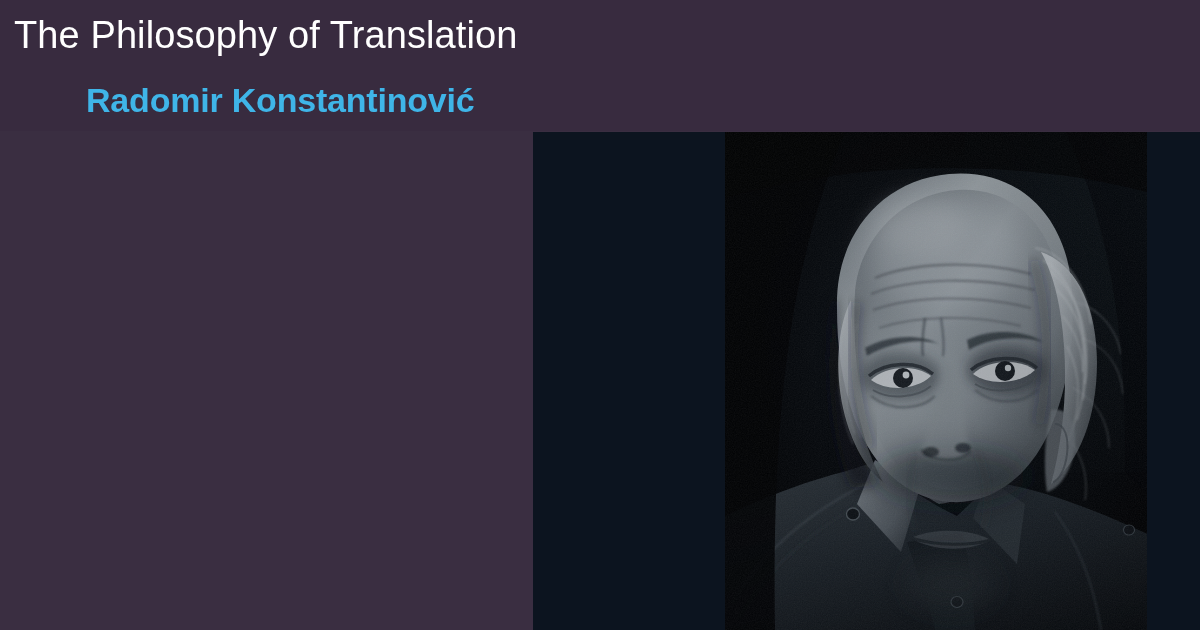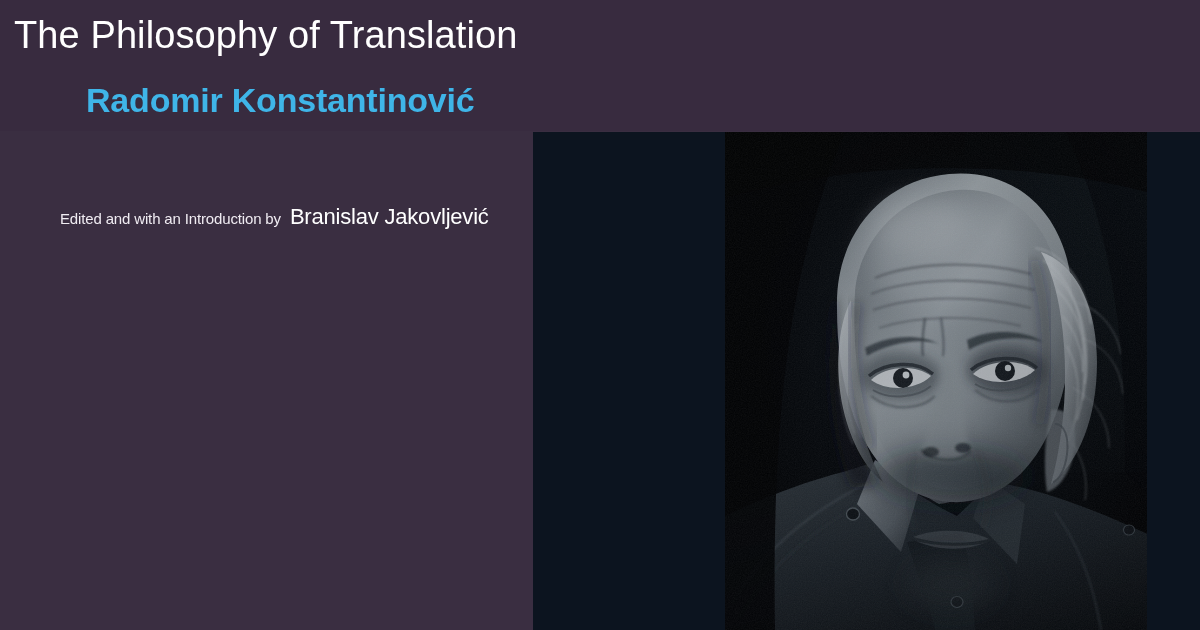--- a/index.html
+++ b/index.html
@@ -322,18 +322,15 @@
 
         <rect x="0" y="0" width="422" height="498" filter="url(#grain)" opacity="0.5"></rect>
       </g>
     </svg>
   </div>
 
   <div class="title">The Philosophy of Translation</div>
 
   <div class="author">Radomir Konstantinović</div>
 
-  <div class="credit credit-1">
-    <span class="prefix">Edited and with an Introduction by</span><span class="names">Branislav Jakovljević</span>
-  </div>
 
 
 </div>
 
 </body></html>

